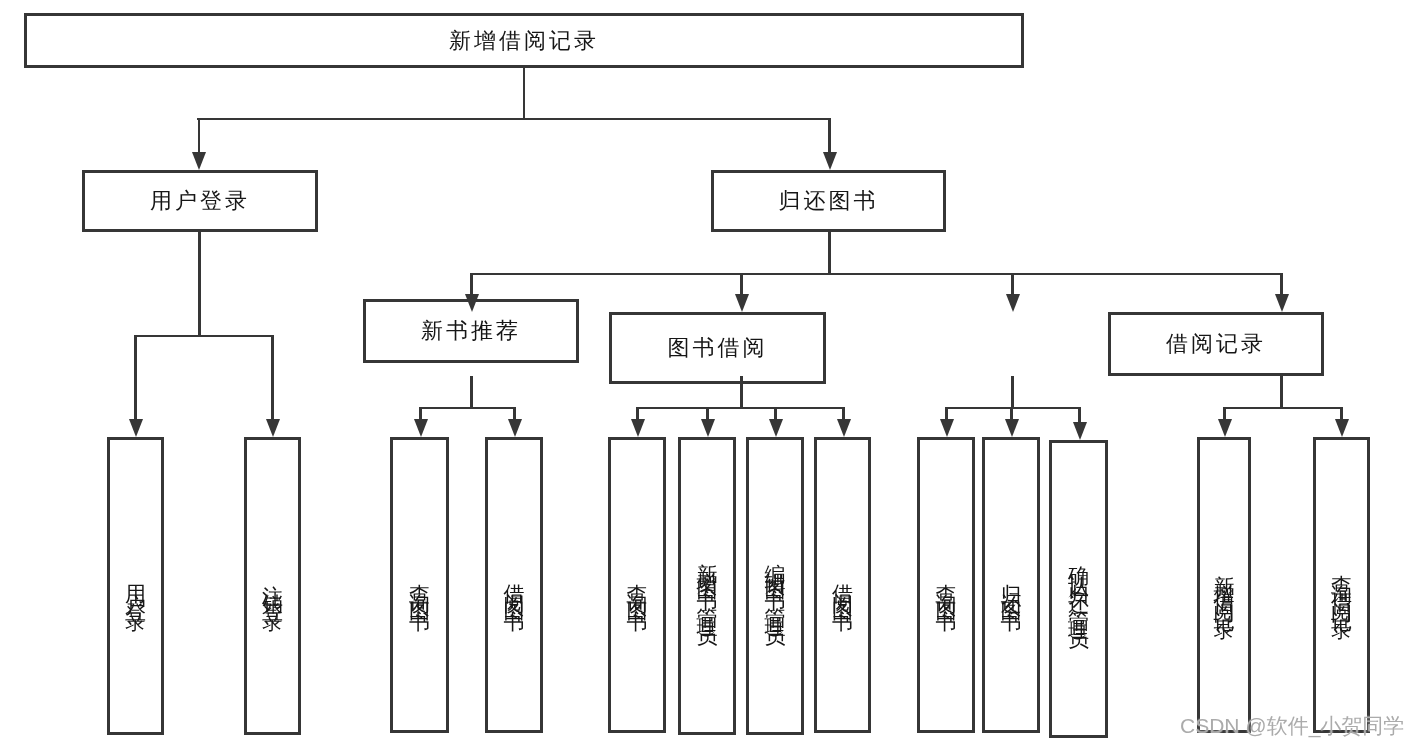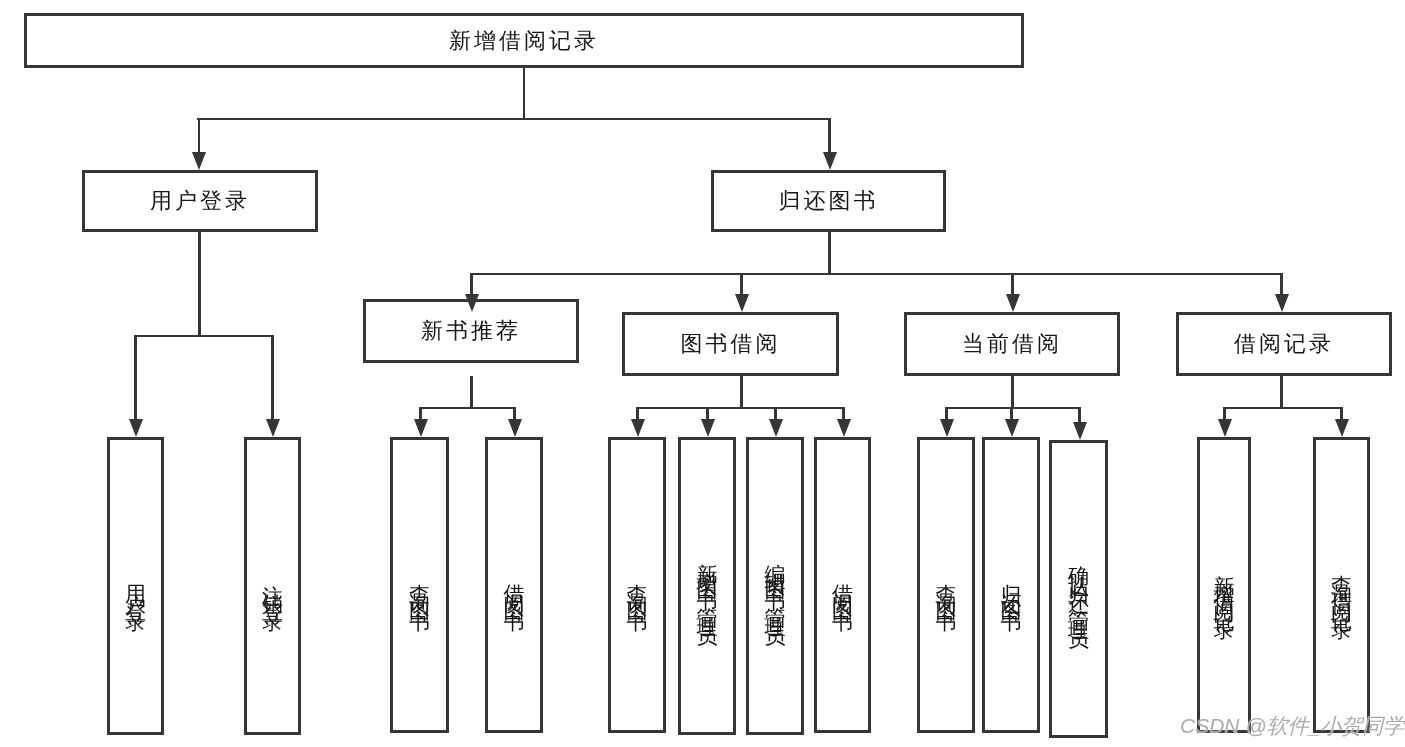--- a/index.html
+++ b/index.html
@@ -20,41 +20,39 @@
   .line { position:absolute; background:#363636; }
   .arrowhead {
     position:absolute; width:0; height:0;
     border-left:7px solid transparent; border-right:7px solid transparent;
     border-top:18px solid #363636;
   }
   .watermark {
     position:absolute; left:1180px; top:712px; z-index:6;
     font-size:21px; color:#ababab; white-space:nowrap;
     text-shadow:0 0 2px rgba(255,255,255,0.9);
-    font-style:italic;
   }
 </style>
 </head>
 <body>
 
 <div class="stage">
 
   <div class="box hbox" style="left:24px;top:13px;width:1000px;height:55px">新增借阅记录</div>
 
   <div class="box hbox" style="left:82px;top:170px;width:236px;height:62px">用户登录</div>
 
   <div class="box hbox" style="left:711px;top:170px;width:235px;height:62px">归还图书</div>
 
   <div class="box hbox" style="left:363px;top:299px;width:216px;height:64px">新书推荐</div>
 
-  <div class="box hbox" style="left:622px;top:312px;width:217px;height:64px">图书借阅</div>
+  <div class="box hbox" style="left:609px;top:312px;width:217px;height:72px">图书借阅</div>
 
-  <div class="box hbox" style="left:904px;top:312px;width:216px;height:64px">当前借阅</div>
 
-  <div class="box hbox" style="left:1176px;top:312px;width:216px;height:64px">借阅记录</div>
+  <div class="box hbox" style="left:1108px;top:312px;width:216px;height:64px">借阅记录</div>
 
   <div class="box" style="left:107px;top:437px;width:57px;height:298px">
     <span class="vtext">用户登录</span>
   </div>
 
   <div class="box" style="left:244px;top:437px;width:57px;height:298px">
     <span class="vtext">注销登录</span>
   </div>
 
   <div class="box" style="left:390px;top:437px;width:59px;height:296px">

